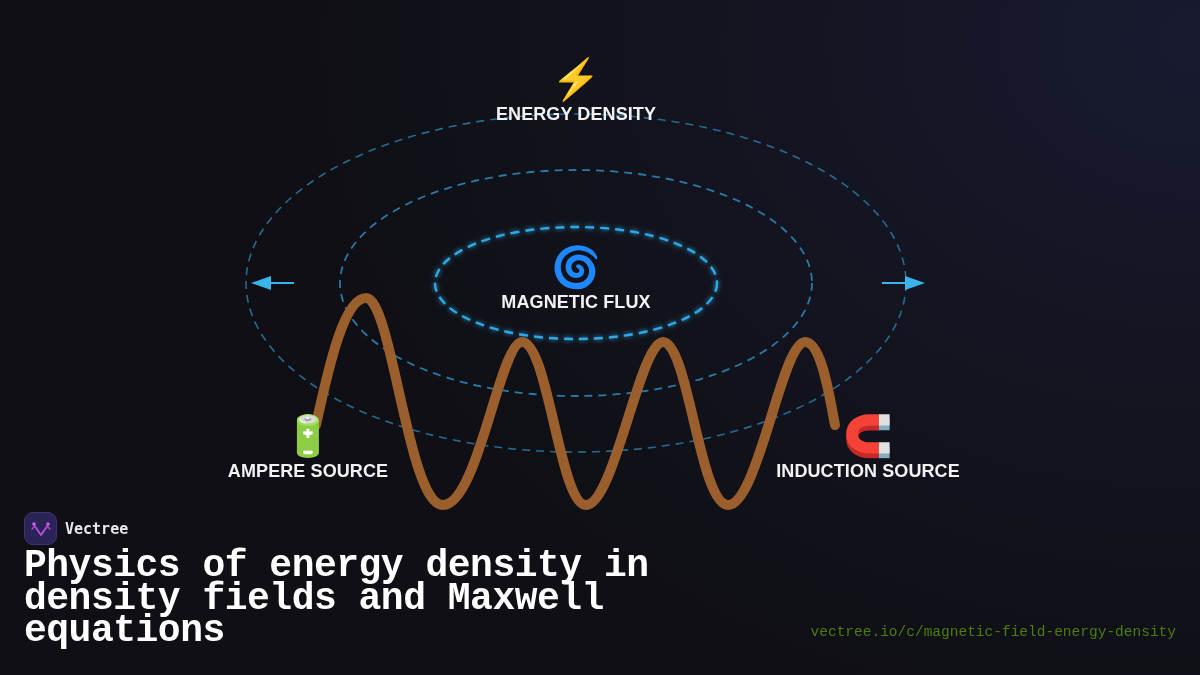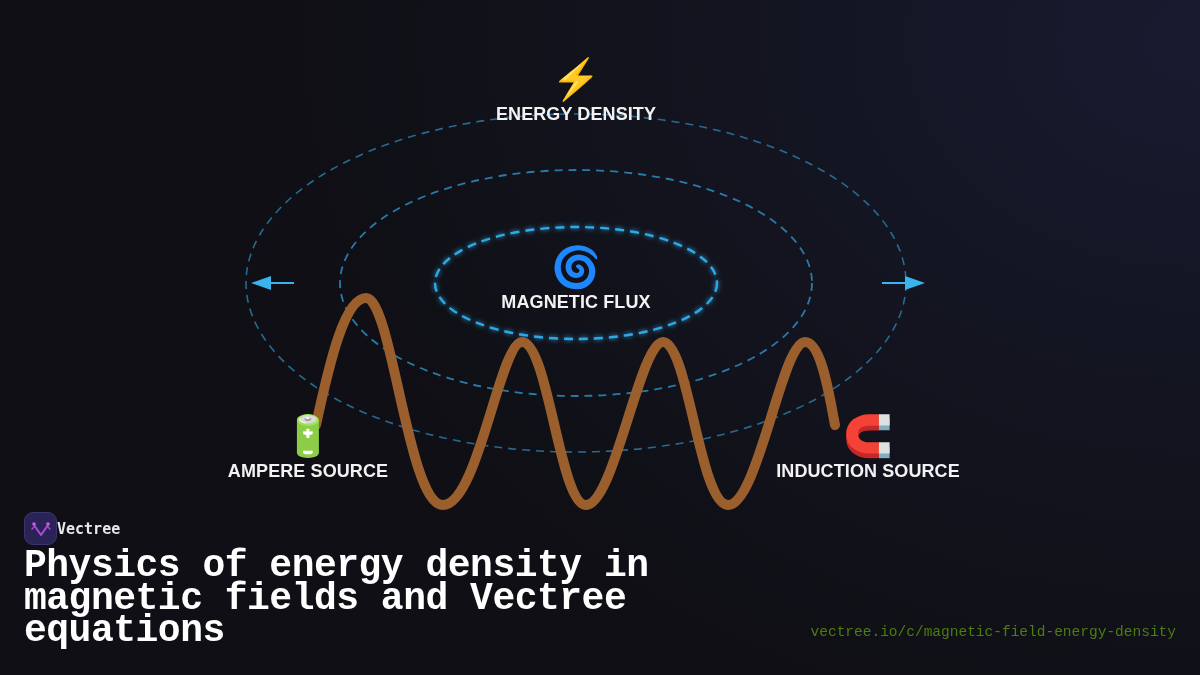--- a/index.html
+++ b/index.html
@@ -10,21 +10,21 @@
       font-family: "Liberation Sans", sans-serif;
     }
     .stage { position: absolute; left: 0; top: 0; width: 1200px; height: 675px; }
     svg.diagram { position: absolute; left: 0; top: 0; }
     .node { position: absolute; text-align: center; transform: translateX(-50%); }
     .node .glyph { font-size: 40px; line-height: 46px; display: block; }
     .node .label {
       display: block; color: #f2f2f2; font-weight: bold; font-size: 18px;
       letter-spacing: 0.1px; white-space: nowrap; margin-top: 2px;
     }
-    .brand { position: absolute; left: 24px; top: 512px; display: flex; align-items: center; }
+    .brand { position: absolute; left: 24px; top: 512px; display: flex; align-items: center; gap: 8px; }
     .brand-logo {
       width: 33px; height: 33px; border-radius: 9px; background: #2a2456;
       border: 1px solid #3a3470; box-sizing: border-box; display: flex; align-items: center; justify-content: center;
     }
     .brand-name { color: #e8e8ea; font-family: "DejaVu Sans Mono", monospace; font-weight: bold; font-size: 15px; }
     .title {
       position: absolute; left: 24px; top: 550px; width: 700px; margin: 0;
       color: #ffffff; font-family: "Liberation Mono", monospace; font-weight: bold;
       font-size: 38px; line-height: 32.5px; letter-spacing: -0.5px;
     }
@@ -92,15 +92,15 @@
     <svg width="20" height="18" viewBox="0 0 20 18">
       <path d="M3,5 L10,15 L17,5" fill="none" stroke="#b04ad8" stroke-width="2" stroke-linecap="round" stroke-linejoin="round"></path>
       <circle cx="3" cy="4" r="1.8" fill="#c95ae8"></circle>
       <circle cx="17" cy="4" r="1.8" fill="#c95ae8"></circle>
       <path d="M3,7 L1,9 M17,7 L19,9" stroke="#b04ad8" stroke-width="1.4" stroke-linecap="round"></path>
     </svg>
   </div>
   <span class="brand-name">Vectree</span>
 </div>
 
-<h1 class="title">Physics of energy density in magnetic fields and Vectree equations</h1>
+<h1 class="title">Physics of energy density in density fields and Maxwell equations</h1>
 
 <div class="url">vectree.io/c/magnetic-field-energy-density</div>
 
 </body></html>

